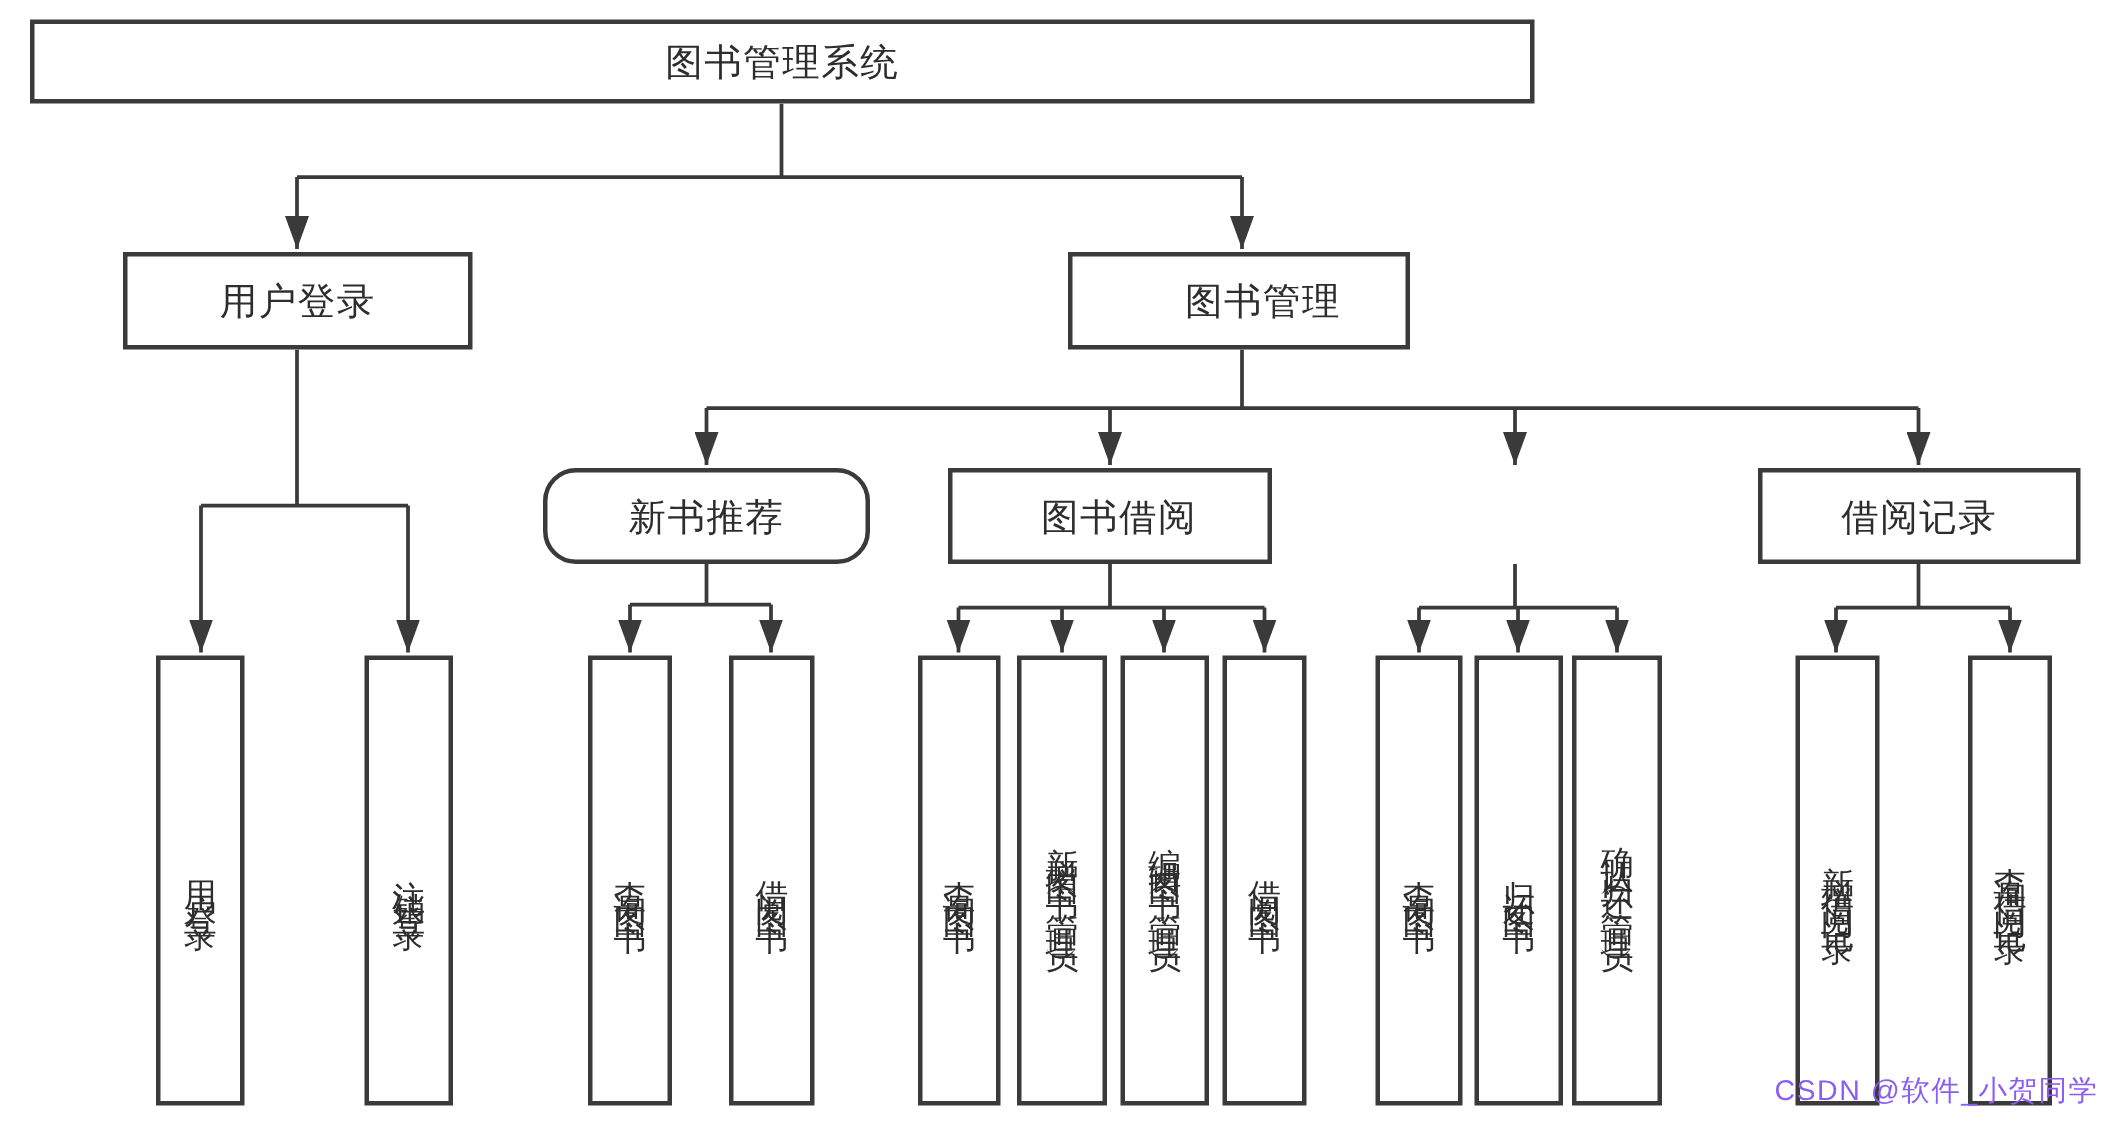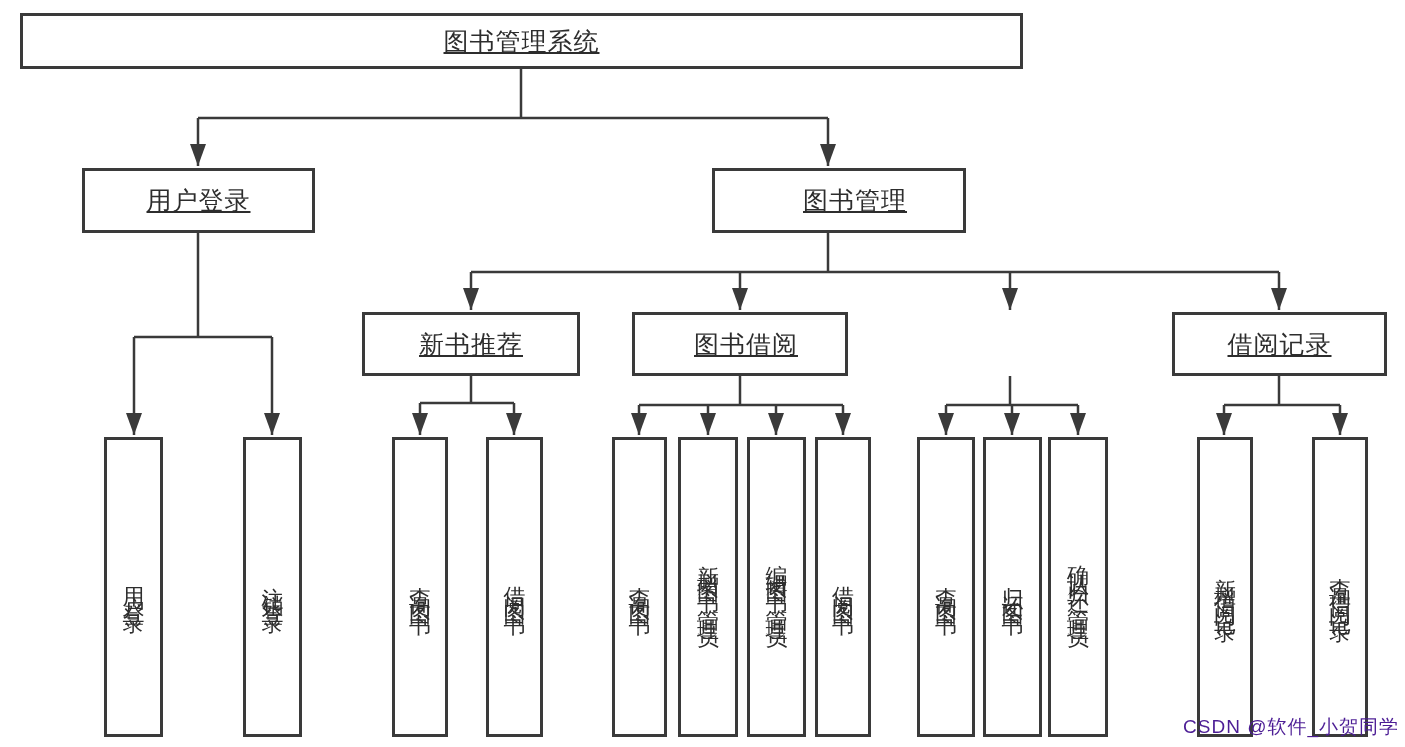--- a/index.html
+++ b/index.html
@@ -13,35 +13,35 @@
   #wires { position:absolute; left:0; top:0; z-index:0; }
   .box {
     position:absolute;
     box-sizing:border-box;
     border:3px solid #3a3a3a;
     background:#ffffff;
     display:flex; align-items:center; justify-content:center;
     color:#2d2d2d;
     z-index:1;
   }
-  .hlabel { font-size:25px; letter-spacing:1px; white-space:nowrap;text-decoration:underline; }
+  .hlabel { font-size:25px; letter-spacing:1px; white-space:nowrap; }
   .root .hlabel { font-size:25px; }
   .leaf .vlabel {
     writing-mode:vertical-rl;
     text-orientation:mixed;
     font-size:22px;
     letter-spacing:9px;
     line-height:1;
     white-space:nowrap;
   }
   .watermark {
     position:absolute;
     right:6px; top:714px;
     font-size:19px;
-    color:#4c1d95;
+    color:#8b5cf6;
     letter-spacing:1px;
     z-index:2;
     white-space:nowrap;
   }
 </style>
 </head>
 <body>
 
 <div id="canvas">
 
@@ -95,25 +95,25 @@
     </g>
   </svg>
 
   <div class="box root" style="left:20px;top:13px;width:1003px;height:56px;">
     <span class="hlabel">图书管理系统</span>
   </div>
 
   <div class="box" style="left:82px;top:168px;width:233px;height:65px;">
     <span class="hlabel">用户登录</span>
   </div>
-  <div class="box" style="left:712px;top:168px;width:254px;height:65px;padding-left:32px;">
+  <div class="box" style="left:712px;top:168px;width:228px;height:65px;padding-left:32px;">
     <span class="hlabel">图书管理</span>
   </div>
 
-  <div class="box" style="left:362px;top:312px;width:218px;height:64px;">
+  <div class="box" style="left:362px;top:312px;width:218px;height:64px;border-radius:22px;">
     <span class="hlabel">新书推荐</span>
   </div>
   <div class="box" style="left:632px;top:312px;width:216px;height:64px;padding-left:12px;">
     <span class="hlabel">图书借阅</span>
   </div>
   <div class="box" style="left:1172px;top:312px;width:215px;height:64px;">
     <span class="hlabel">借阅记录</span>
   </div>
 
   <div class="box leaf" style="left:104px;top:437px;width:59px;height:300px;">

